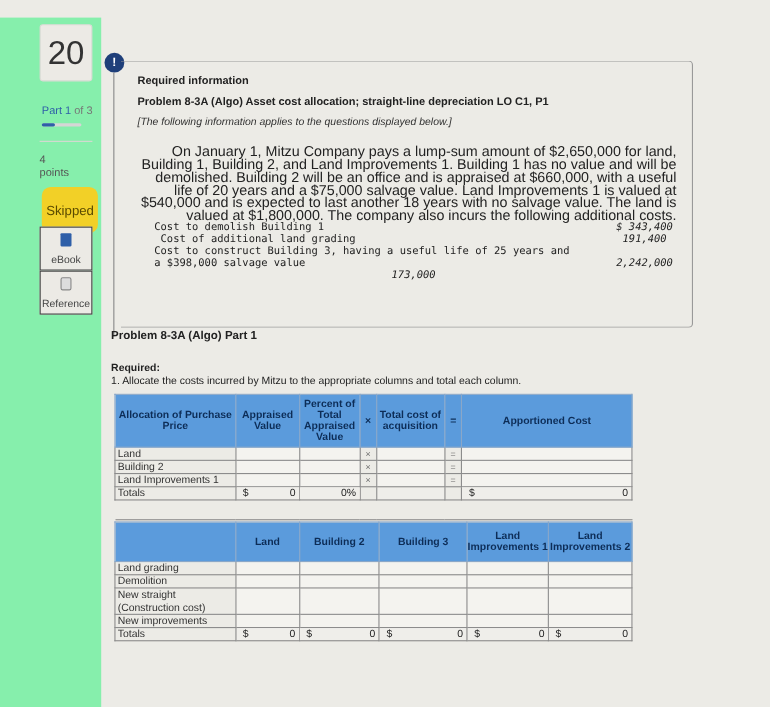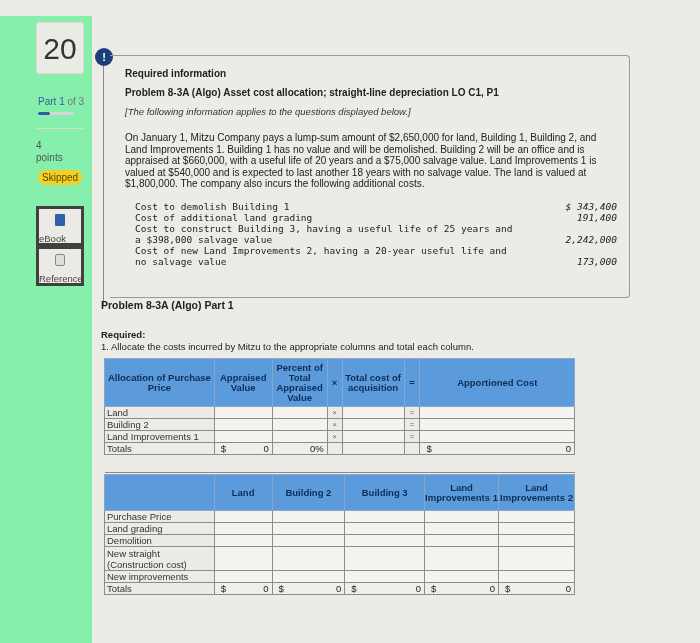--- a/index.html
+++ b/index.html
@@ -18,26 +18,26 @@
     font-size: 30px; color: #333; text-align: center; line-height: 52px;
   }
   .part { position: absolute; left: 38px; top: 80px; font-size: 10px; color: #2f5fa8; }
   .part .of { color: #777; }
   .part-bar { position: absolute; left: 38px; top: 96px; width: 36px; height: 3px; background: #d6d6d6; border-radius: 2px; }
   .part-bar .fill { width: 12px; height: 3px; background: #2f5fa8; border-radius: 2px; }
   .divline { position: absolute; left: 36px; width: 48px; height: 1px; background: #d9d8d3; }
   .pts-num { position: absolute; left: 36px; top: 124px; font-size: 10px; color: #555; }
   .pts-lbl { position: absolute; left: 36px; top: 136px; font-size: 10px; color: #555; }
   .skipped {
-    position: absolute; left: 38px; top: 154px; padding: 2px 4px;
-    background: #f2d027; border-radius: 8px; font-size: 10px; color: #5a4a00; text-align: right;
+    position: absolute; left: 38px; top: 154px; padding: 14px 4px;
+    background: #f2d027; border-radius: 8px; font-size: 12px; color: #5a4a00; text-align: right;
   }
   .tool {
     position: absolute; left: 36px; width: 48px; height: 40px;
-    border: 3px solid #404040; background: #eceae5; text-align: left;
+    border: 1px solid #404040; background: #eceae5; text-align: center;
   }
   .tool .ic { display: block; margin: 5px auto 2px; width: 10px; height: 12px; }
   .tool .lbl { font-size: 9.5px; color: #444; }
   .ebook-ic { background: #2f5fa8; border-radius: 1px; }
   .ref-ic { border: 1.5px solid #888; border-radius: 2px; background: #ddd; }
 
   
   .info-dot {
     position: absolute; left: 95px; top: 48px; width: 18px; height: 18px; border-radius: 50%;
     background: #1f3f7a; color: #fff; font-size: 11px; font-weight: bold; text-align: center; line-height: 18px;
@@ -45,23 +45,23 @@
   .vline { position: absolute; left: 103px; top: 66px; width: 1px; height: 240px; background: #888; }
 
   
   .infobox {
     position: absolute; left: 110px; top: 55px; width: 520px; height: 243px;
     border: 1px solid #999; border-left: none; border-radius: 0 4px 4px 0;
   }
   .req-title { position: absolute; left: 125px; top: 68px; font-size: 10px; font-weight: bold; color: #222; }
   .prob-title { position: absolute; left: 125px; top: 87px; font-size: 10px; font-weight: bold; color: #222; }
   .italic-note { position: absolute; left: 125px; top: 106px; font-size: 9.5px; font-style: italic; color: #333; }
-  .para { position: absolute; left: 125px; top: 132px; width: 490px; font-size: 10px; line-height: 11.5px; color: #222; }
+  .para { position: absolute; left: 125px; top: 132px; width: 490px; font-size: 13px; line-height: 11.5px; color: #222; text-align: right; }
   .costs { position: absolute; left: 135px; top: 201px; width: 482px; font-family: "DejaVu Sans Mono", monospace; font-size: 9.5px; line-height: 11px; color: #222; }
-  .cost-row { display: flex; justify-content: space-between; align-items: flex-end; }
+  .cost-row { display: flex; justify-content: center; align-items: flex-end; }
   .cost-row .d { white-space: pre-wrap; width: 420px; }
   .cost-row .a { text-align: right; font-style: italic; }
 
   .part1 { position: absolute; left: 101px; top: 299px; font-size: 10.5px; font-weight: bold; color: #222; }
   .required { position: absolute; left: 101px; top: 329px; font-size: 9.5px; font-weight: bold; color: #222; }
   .instr { position: absolute; left: 101px; top: 341px; font-size: 9.5px; color: #222; }
 
   
   table { position: absolute; border-collapse: collapse; font-size: 9.5px; }
   th { background: #5b9bdc; color: #0d2d57; font-weight: bold; border: 1px solid #8aa7c8; text-align: center; line-height: 10px; margin-top: 48px; }
@@ -118,22 +118,20 @@
   <div class="cost-row">
     <span class="d">Cost of additional land grading</span>
     <span class="a">191,400</span>
   </div>
   <div class="cost-row">
     <span class="d">Cost to construct Building 3, having a useful life of 25 years and
 a $398,000 salvage value</span>
     <span class="a">2,242,000</span>
   </div>
   <div class="cost-row">
-    <span class="d">Cost of new Land Improvements 2, having a 20-year useful life and
-no salvage value</span>
     <span class="a">173,000</span>
   </div>
 </div>
 
 <div class="part1">Problem 8-3A (Algo) Part 1</div>
 <div class="required">Required:</div>
 <div class="instr">1. Allocate the costs incurred by Mitzu to the appropriate columns and total each column.</div>
 
 <table style="left:104px; top:358px; width:471px;">
   <colgroup>
@@ -217,28 +215,20 @@
   <tbody>
       <tr style="height:36px">
     <th></th>
     <th>Land</th>
     <th>Building 2</th>
     <th>Building 3</th>
     <th>Land Improvements 1</th>
     <th>Land Improvements 2</th>
   </tr>
   <tr>
-    <td class="lab">Purchase Price</td>
-    <td class="inp"></td>
-    <td class="inp"></td>
-    <td class="inp"></td>
-    <td class="inp"></td>
-    <td class="inp"></td>
-  </tr>
-  <tr>
     <td class="lab">Land grading</td>
     <td class="inp"></td>
     <td class="inp"></td>
     <td class="inp"></td>
     <td class="inp"></td>
     <td class="inp"></td>
   </tr>
   <tr>
     <td class="lab">Demolition</td>
     <td class="inp"></td>

